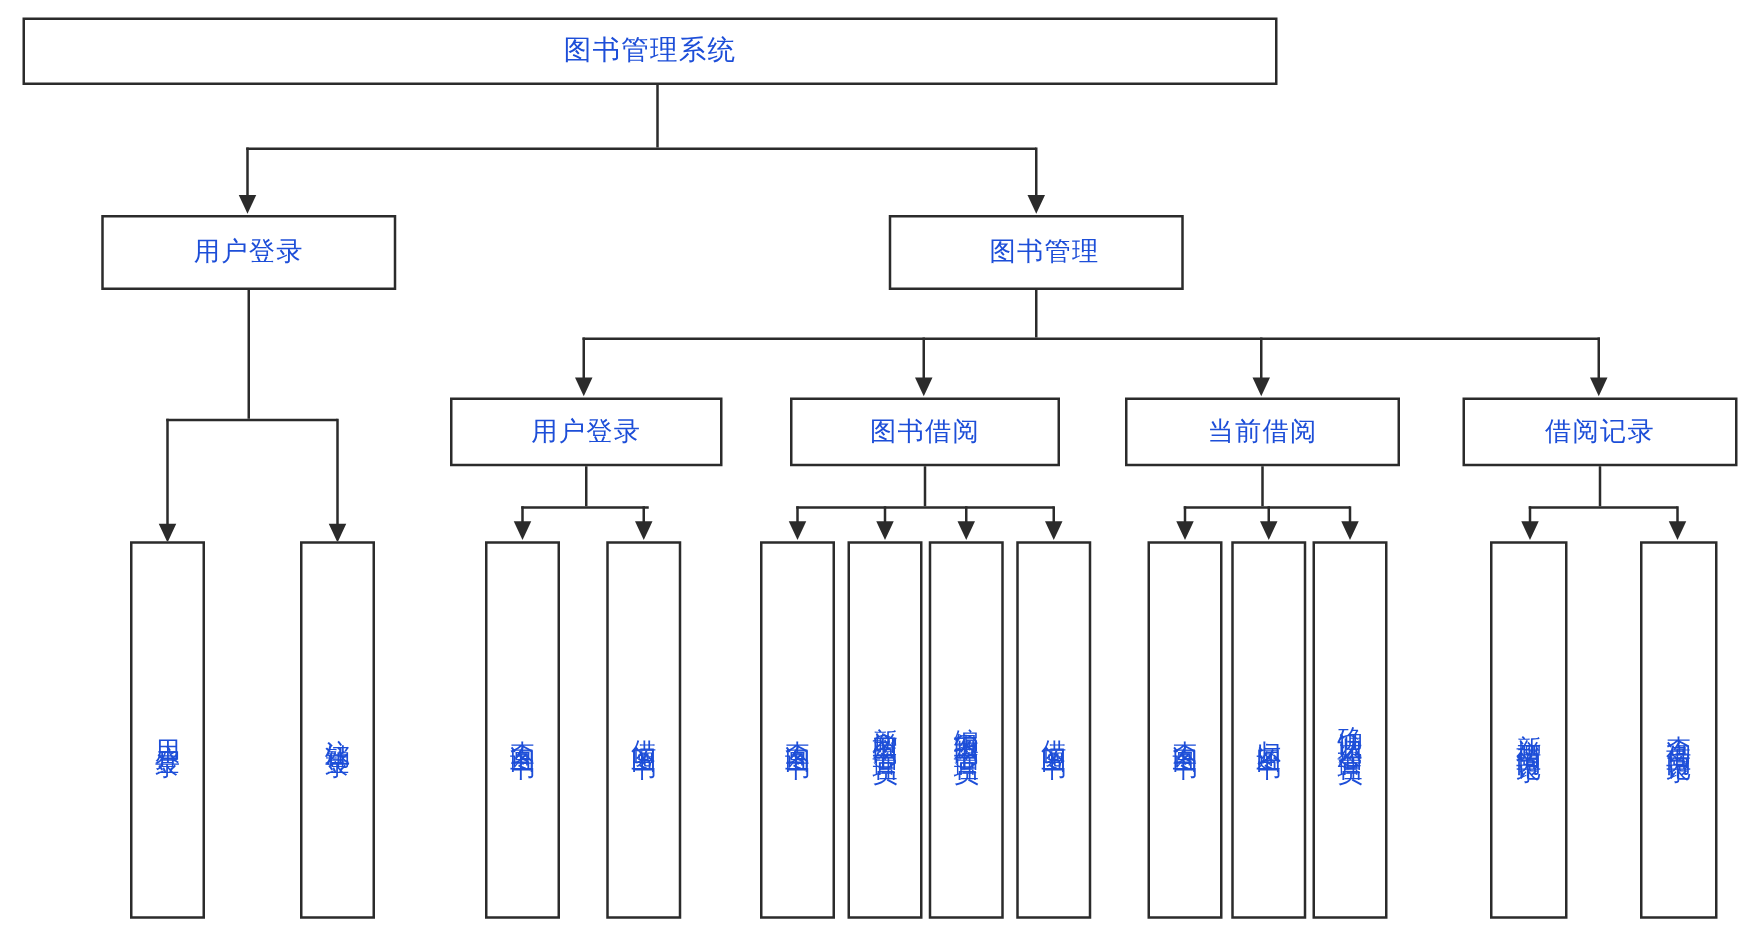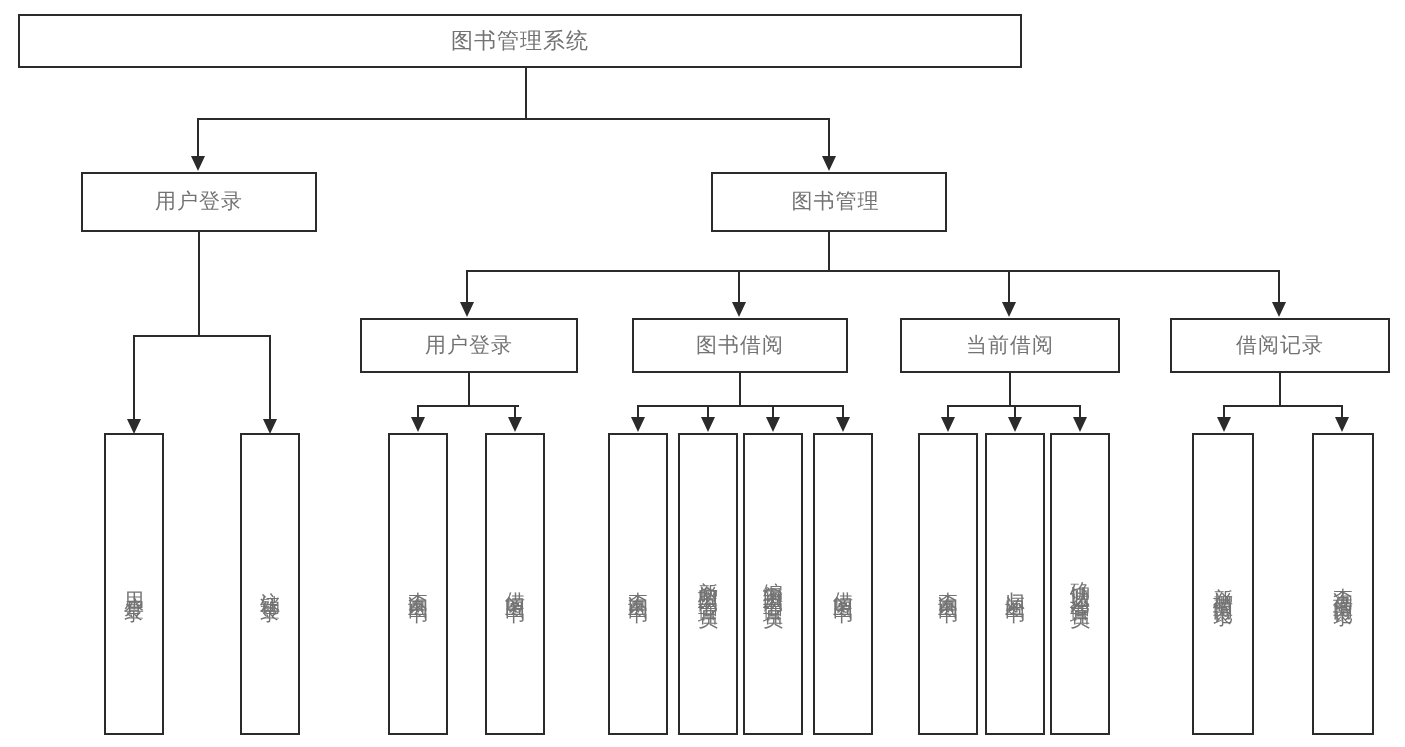--- a/index.html
+++ b/index.html
@@ -16,21 +16,21 @@
     height: 747px;
     background: #ffffff;
     overflow: hidden;
   }
   
   .node {
     position: absolute;
     box-sizing: border-box;
     border: 2px solid #2b2b2b;
     background: #ffffff;
-    color: #737373;
+    color: #1d4ed8;
     display: flex;
     align-items: center;
     justify-content: center;
     text-align: center;
   }
   .node.horiz {
     font-size: 21px;
     letter-spacing: 1px;
     line-height: 1.2;
   }

